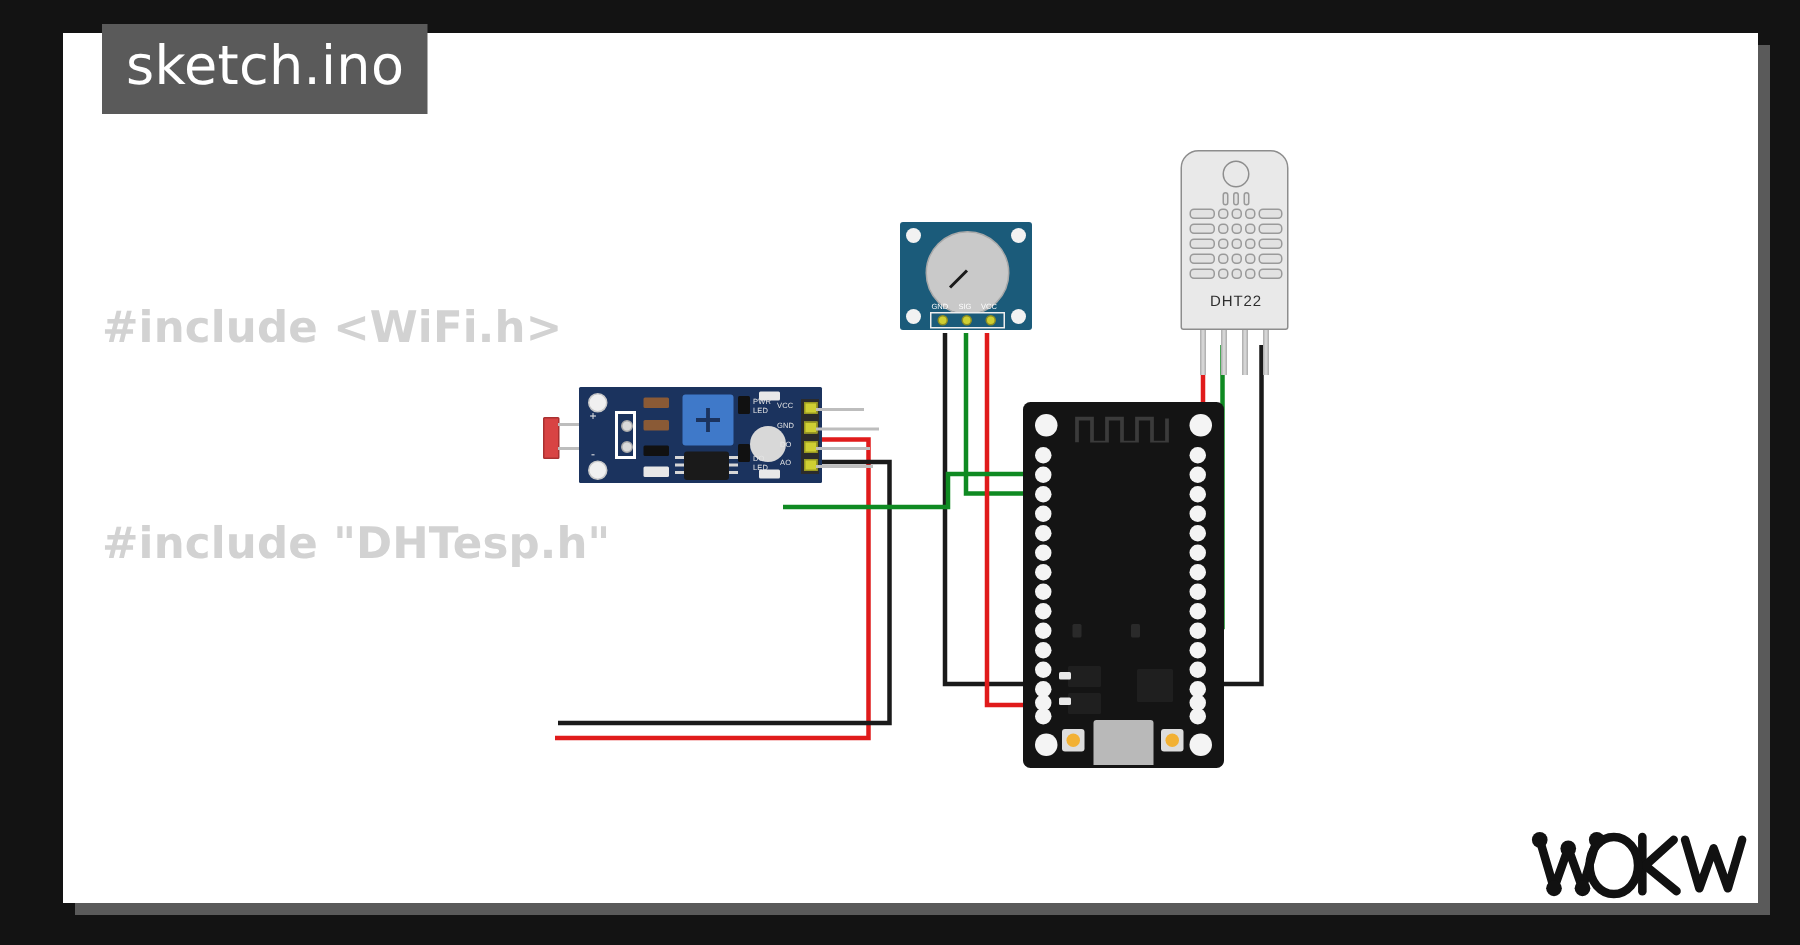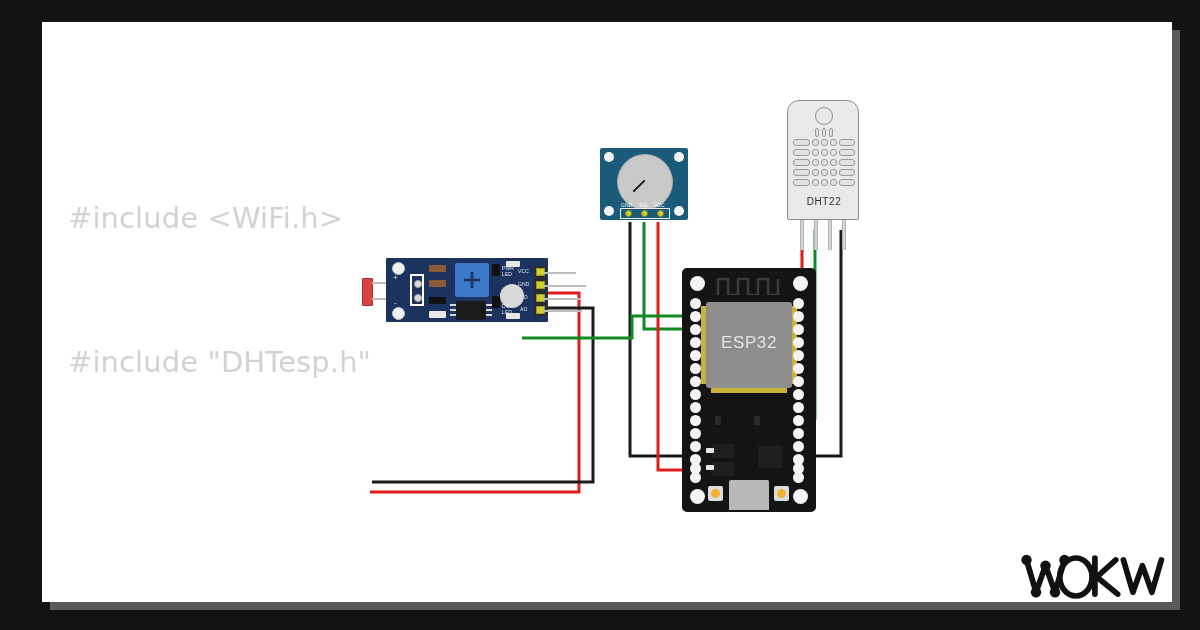--- a/index.html
+++ b/index.html
@@ -25,21 +25,21 @@
   
   .code{
     position:absolute;left:26px;top:76px;
     color:#d2d2d2;
     font-family:"DejaVu Sans", sans-serif;
     font-size:29px;
     line-height:48px;
     white-space:pre;
     letter-spacing:.1px;
   }
-  .code div{height:48px;}
+  .code div{height:48px;font-weight:bold;}
 
   
   .file-tab{
     position:absolute;left:68px;top:16px;
     background:#5a5a5a;
     color:#ffffff;
     font-family:"DejaVu Sans", sans-serif;
     font-size:36px;
     line-height:40px;
     padding:9px 16px 11px 16px;
@@ -295,26 +295,20 @@
       <div class="esp-pcb">
         <div class="esp-hole" style="left:8px;top:8px;"></div>
         <div class="esp-hole" style="left:111px;top:8px;"></div>
         <div class="esp-hole" style="left:8px;top:221px;"></div>
         <div class="esp-hole" style="left:111px;top:221px;"></div>
 
         <svg class="esp-ant" viewBox="0 0 66 20">
           <path d="M2,20 L2,4 L12,4 L12,20 L22,20 L22,4 L32,4 L32,20 L42,20 L42,4 L52,4 L52,20 L62,20 L62,4" fill="none" stroke="#3b3b3b" stroke-width="2.5"></path>
         </svg>
 
-        <div class="esp-shield">
-          <div class="esp-gold" style="left:-5px;top:4px;width:5px;height:78px;"></div>
-          <div class="esp-gold" style="left:86px;top:4px;width:5px;height:78px;"></div>
-          <div class="esp-gold" style="left:5px;top:86px;width:76px;height:5px;"></div>
-          <span>ESP32</span>
-        </div>
 
         <div class="esp-pad" style="left:8px;top:30px;"></div>
         <div class="esp-pad" style="left:8px;top:43px;"></div>
         <div class="esp-pad" style="left:8px;top:56px;"></div>
         <div class="esp-pad" style="left:8px;top:69px;"></div>
         <div class="esp-pad" style="left:8px;top:82px;"></div>
         <div class="esp-pad" style="left:8px;top:95px;"></div>
         <div class="esp-pad" style="left:8px;top:108px;"></div>
         <div class="esp-pad" style="left:8px;top:121px;"></div>
         <div class="esp-pad" style="left:8px;top:134px;"></div>
@@ -373,14 +367,15 @@
         <circle cx="30" cy="20" r="5.5"></circle>
         <circle cx="50" cy="14" r="5.5"></circle>
         <circle cx="20" cy="48" r="5.5"></circle>
         <circle cx="40" cy="48" r="5.5"></circle>
         <circle cx="174" cy="13" r="5"></circle>
       </g>
     </svg>
 
   </div>
 
+  <div class="file-tab">sketch.ino</div>
 
 </div>
 
 </body></html>

